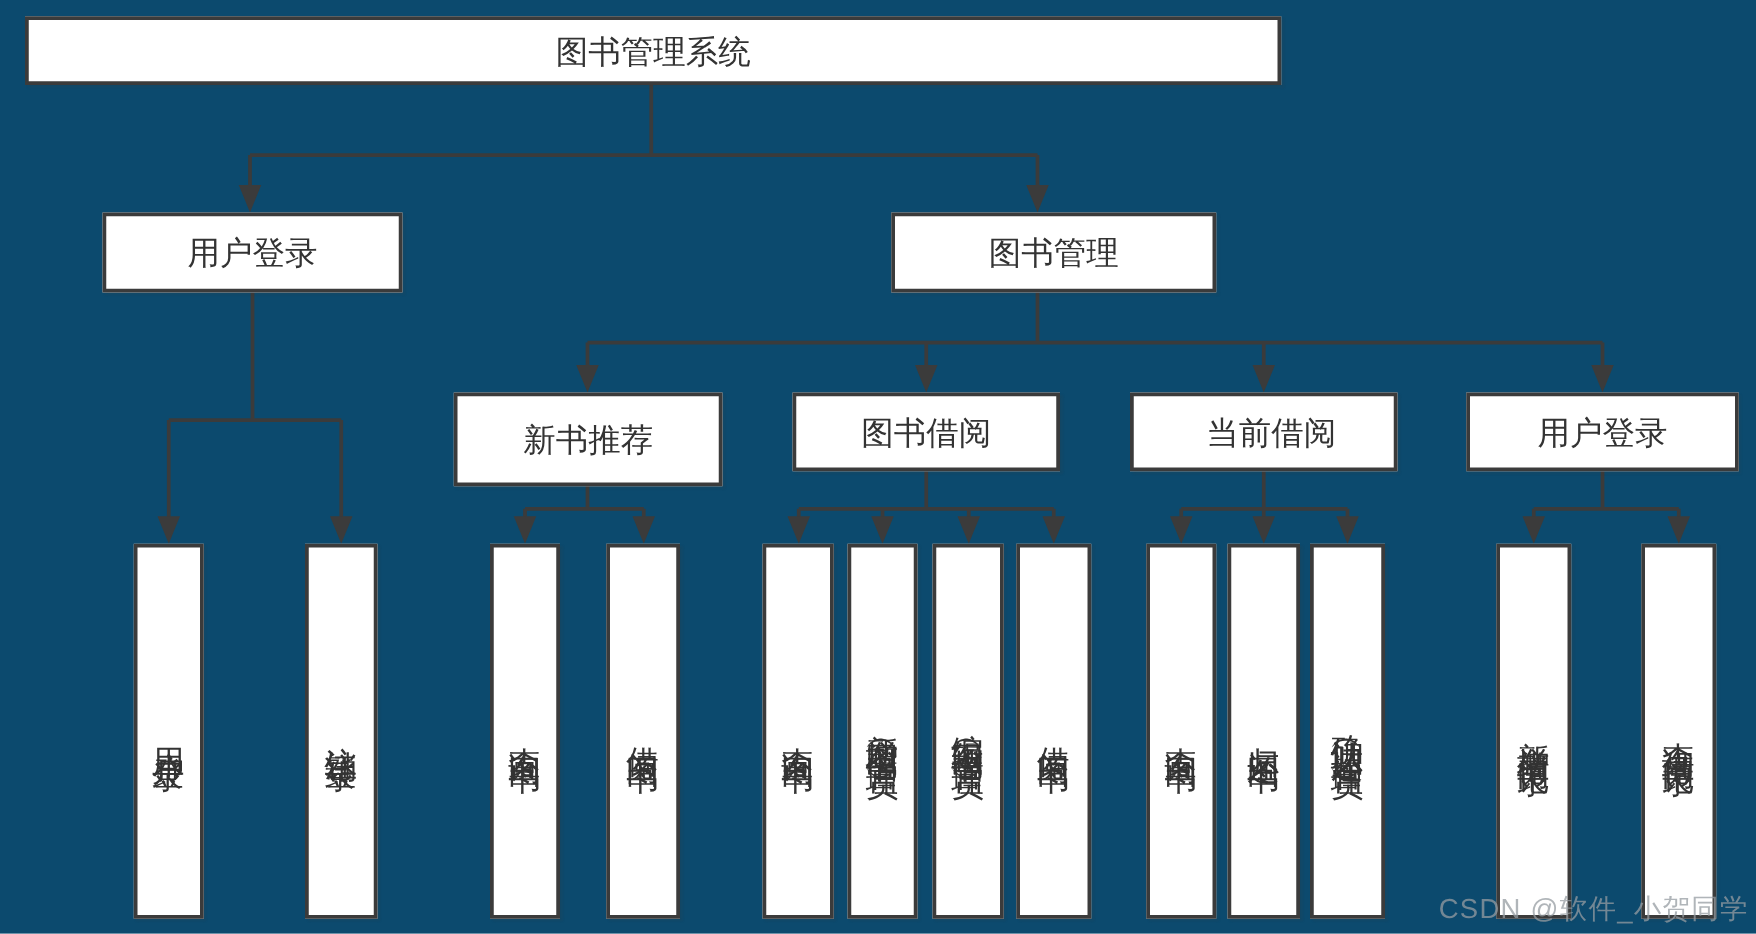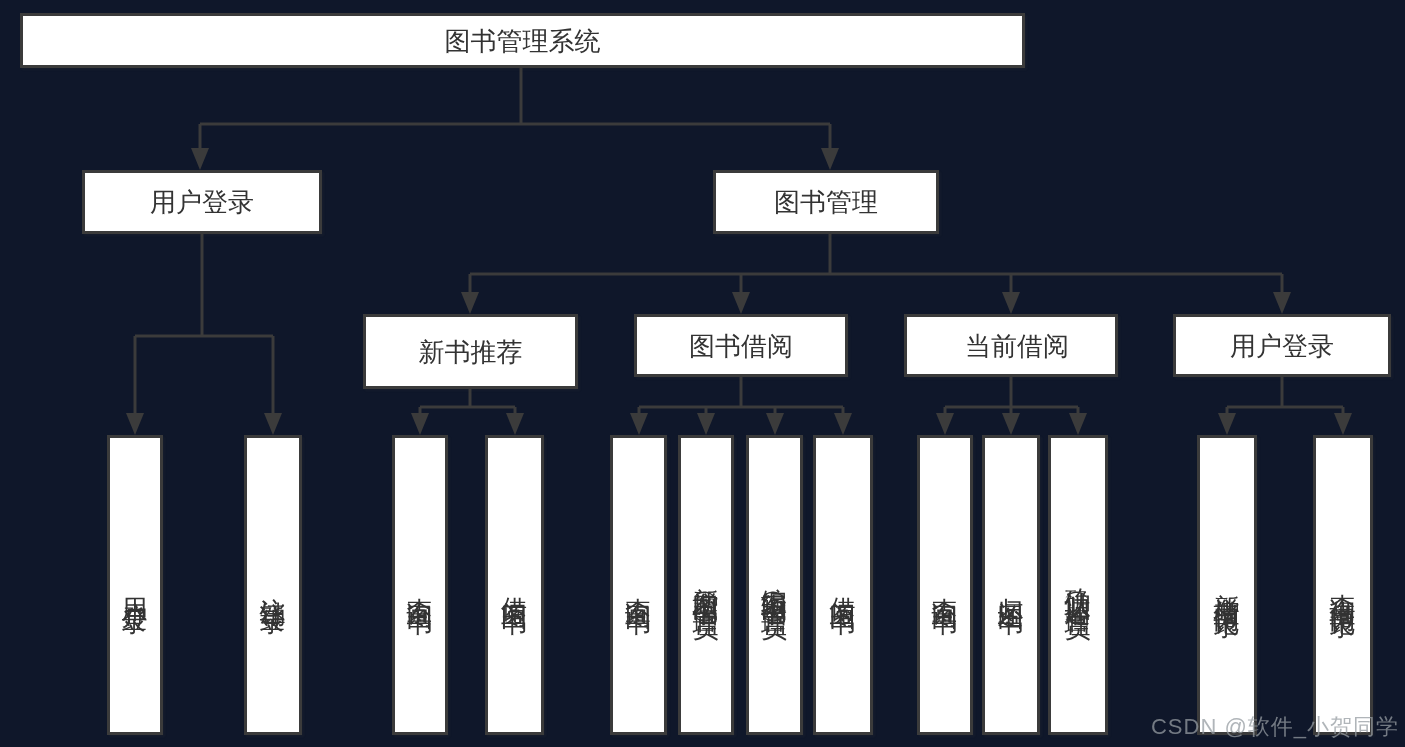--- a/index.html
+++ b/index.html
@@ -4,21 +4,21 @@
 <style>
   html, body {
     margin: 0;
     padding: 0;
     background: #ffffff;
   }
   #stage {
     position: relative;
     width: 1405px;
     height: 747px;
-    background: #0f172a;
+    background: #0c4a6e;
     font-family: "Liberation Sans", "DejaVu Sans", sans-serif;
     overflow: hidden;
     text-align: center;
   }
   #connector-layer {
     position: absolute;
     left: 0;
     top: 0;
     width: 1405px;
     height: 747px;
@@ -47,21 +47,21 @@
     writing-mode: vertical-rl;
     text-orientation: mixed;
     font-size: 26px;
     line-height: 1;
     letter-spacing: 4px;
     white-space: nowrap;
   }
   
   .n-root { left: 20px;   top: 13px;  width: 1005px; height: 55px; }
   .n-l2a  { left: 82px;   top: 170px; width: 240px;  height: 64px; }
-  .n-l2b  { left: 713px;  top: 170px; width: 226px;  height: 64px; }
+  .n-l2b  { left: 713px;  top: 170px; width: 260px;  height: 64px; }
   .n-l3a  { left: 363px;  top: 314px; width: 215px;  height: 75px; }
   .n-l3b  { left: 634px;  top: 314px; width: 214px;  height: 63px; }
   .n-l3c  { left: 904px;  top: 314px; width: 214px;  height: 63px; padding-left: 12px; }
   .n-l3d  { left: 1173px; top: 314px; width: 218px;  height: 63px; }
   
   .n-v1  { left: 107px;  width: 56px; }
   .n-v2  { left: 244px;  width: 58px; }
   .n-v3  { left: 392px;  width: 56px; }
   .n-v4  { left: 485px;  width: 59px; }
   .n-v5  { left: 610px;  width: 57px; }

